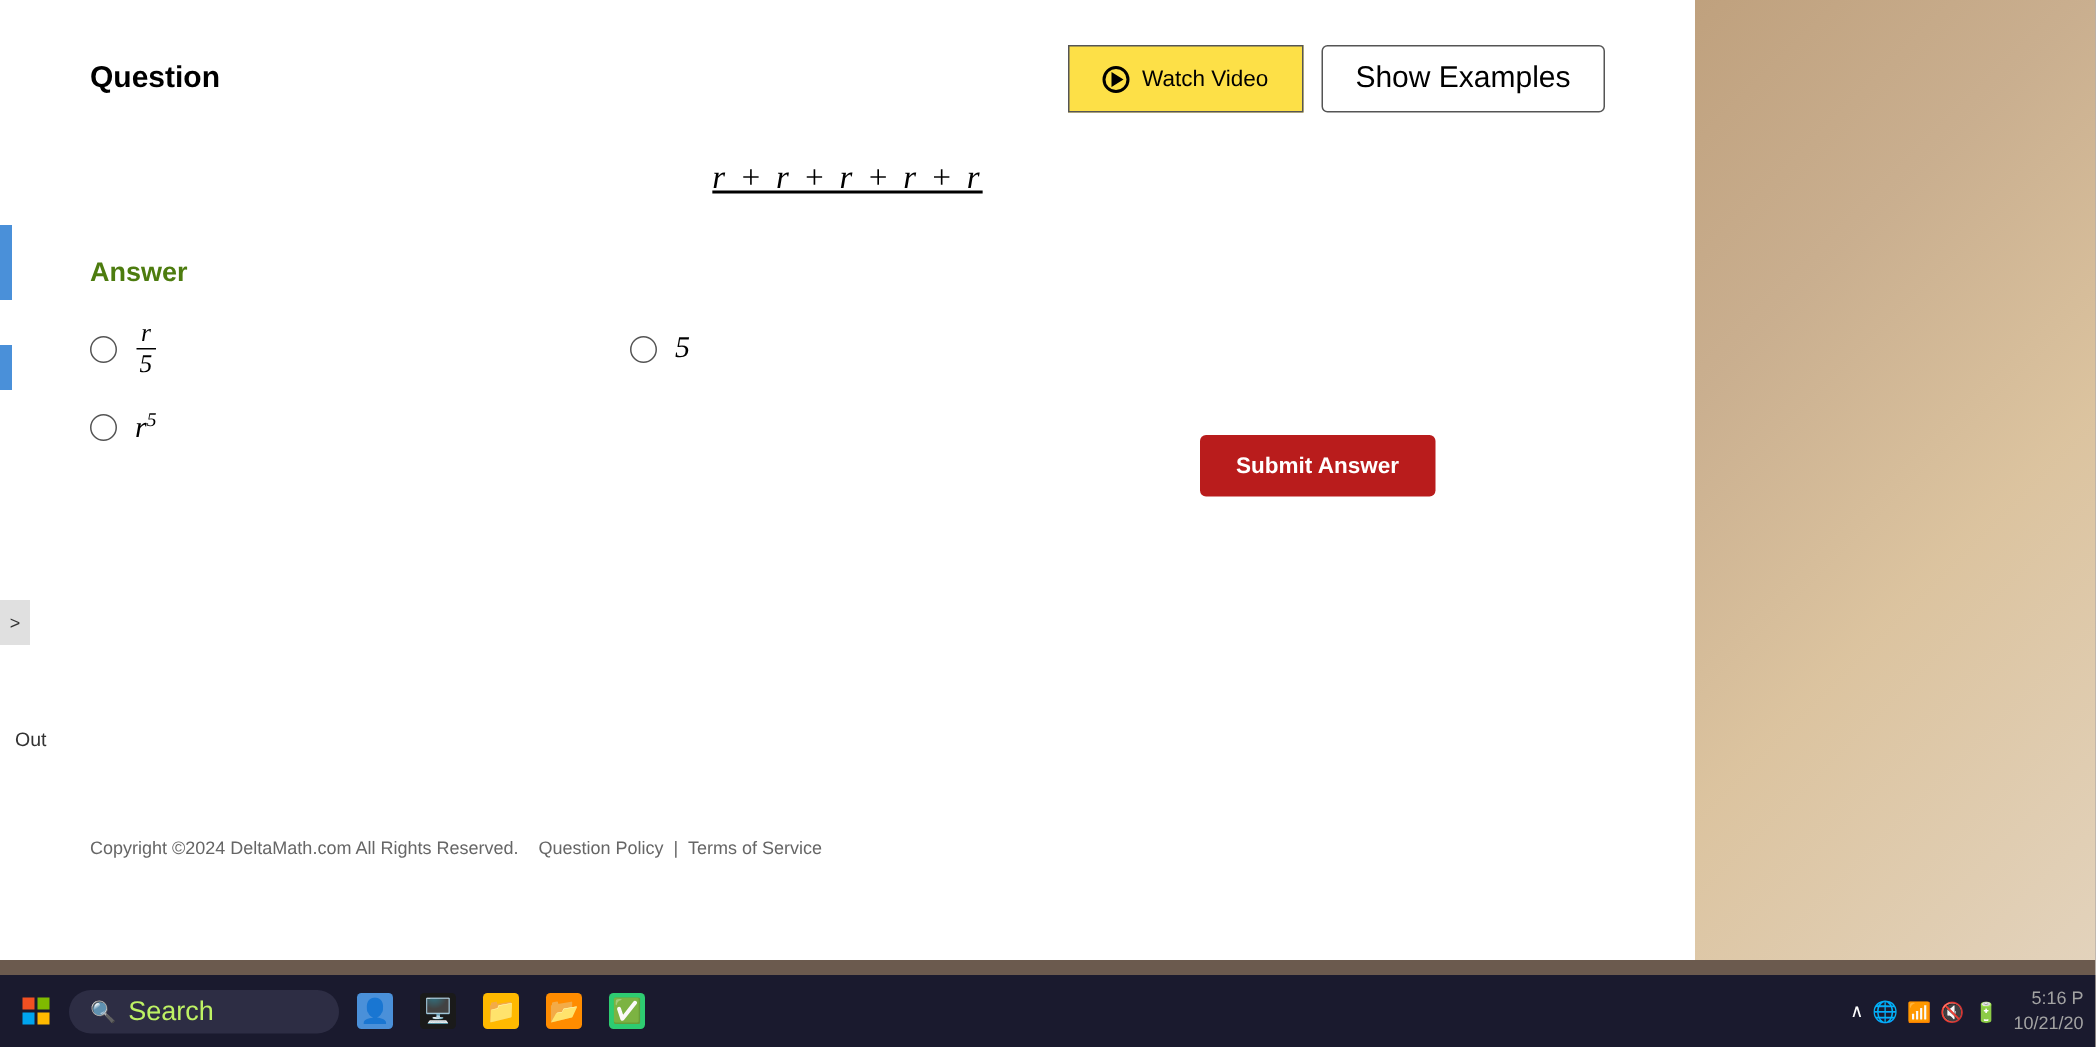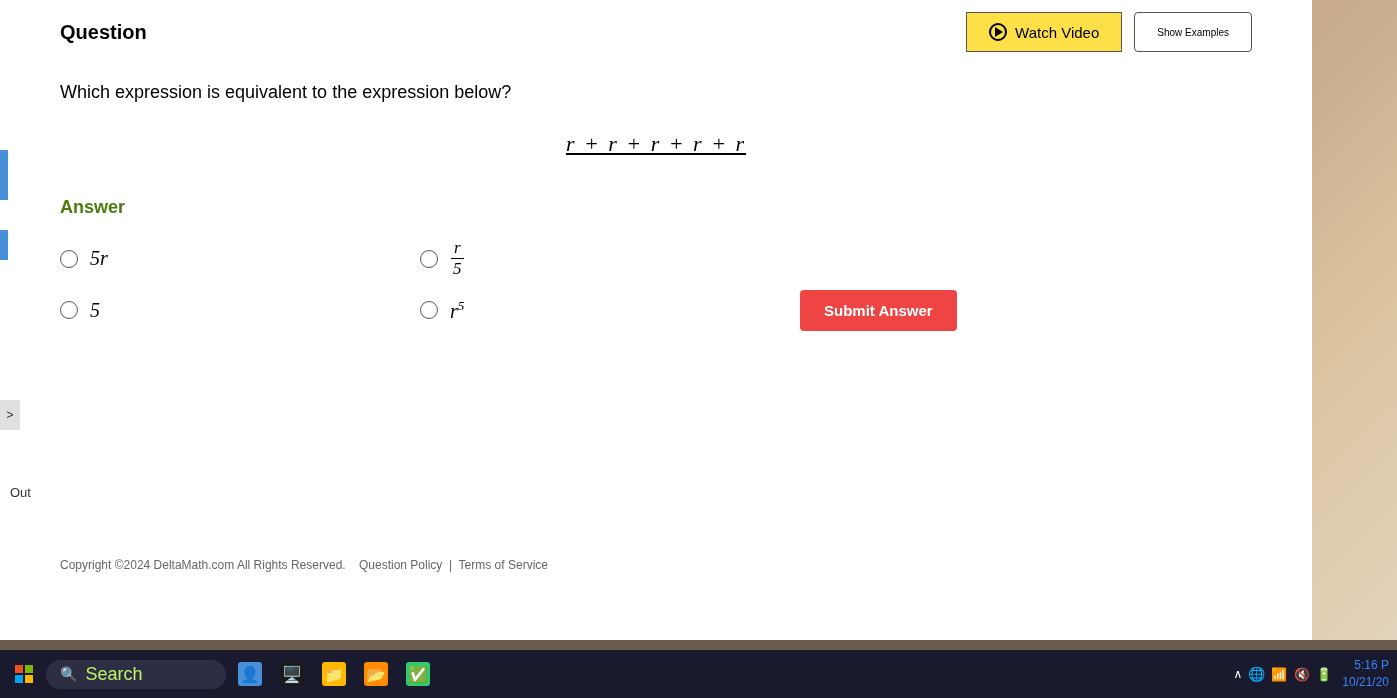--- a/index.html
+++ b/index.html
@@ -10,24 +10,24 @@
       font-family: Arial, sans-serif;
       overflow: hidden;
       position: relative;
     }
 
     
     .main-content {
       position: absolute;
       top: 0;
       left: 0;
-      width: 1312px;
+      width: 1130px;
       height: 640px;
       background: #ffffff;
-      padding: 12px 60px;
+      padding: 30px 60px;
     }
 
     
     .accent-bar-top {
       position: absolute;
       left: 0;
       top: 150px;
       width: 8px;
       height: 50px;
       background: #4a90d9;
@@ -91,21 +91,21 @@
       border-bottom: 5px solid transparent;
       border-left: 8px solid #000;
       margin-left: 2px;
     }
 
     .btn-show-examples {
       padding: 10px 22px;
       border: 1.5px solid #555;
       border-radius: 4px;
       background: #fff;
-      font-size: 10px;
+      font-size: 20px;
       color: #000;
       cursor: pointer;
       font-family: Arial, sans-serif;
     }
 
     
     .question-text {
       font-size: 18px;
       color: #000;
       margin-bottom: 28px;
@@ -191,21 +191,21 @@
       padding: 0 3px;
       font-size: 17px;
     }
 
     
     .submit-btn {
       position: absolute;
       top: 290px;
       left: 800px;
       padding: 12px 24px;
-      background: #ef4444;
+      background: #b91c1c;
       color: #fff;
       border: none;
       border-radius: 4px;
       font-size: 15px;
       font-weight: bold;
       cursor: pointer;
       font-family: Arial, sans-serif;
     }
 
     
@@ -338,21 +338,21 @@
     }
 
     .system-icons {
       display: flex;
       align-items: center;
       gap: 6px;
     }
 
     .clock {
       text-align: right;
-      color: #3b82f6;
+      color: #a3a3a3;
       font-size: 12px;
       line-height: 1.4;
     }
 
     
     .right-photo {
       position: absolute;
       top: 0;
       right: 0;
       width: 280px;
@@ -377,32 +377,27 @@
       <button class="btn-watch-video">
         <span class="play-icon">
           <span class="play-triangle"></span>
         </span>
         <span>Watch Video</span>
       </button>
       <button class="btn-show-examples">Show Examples</button>
     </div>
   </div>
 
-  <p class="question-text">Which expression is equivalent to the expression below?</p>
 
   <div class="math-expression">r + r + r + r + r</div>
 
   <p class="answer-label">Answer</p>
 
   <div class="answer-grid">
 
-    <div class="answer-option">
-      <div class="radio-circle"></div>
-      <span class="answer-text">5<i>r</i></span>
-    </div>
 
     <div class="answer-option">
       <div class="radio-circle"></div>
       <span class="answer-text">
         <span class="fraction">
           <span class="numerator"><i>r</i></span>
           <span class="denominator">5</span>
         </span>
       </span>
     </div>

